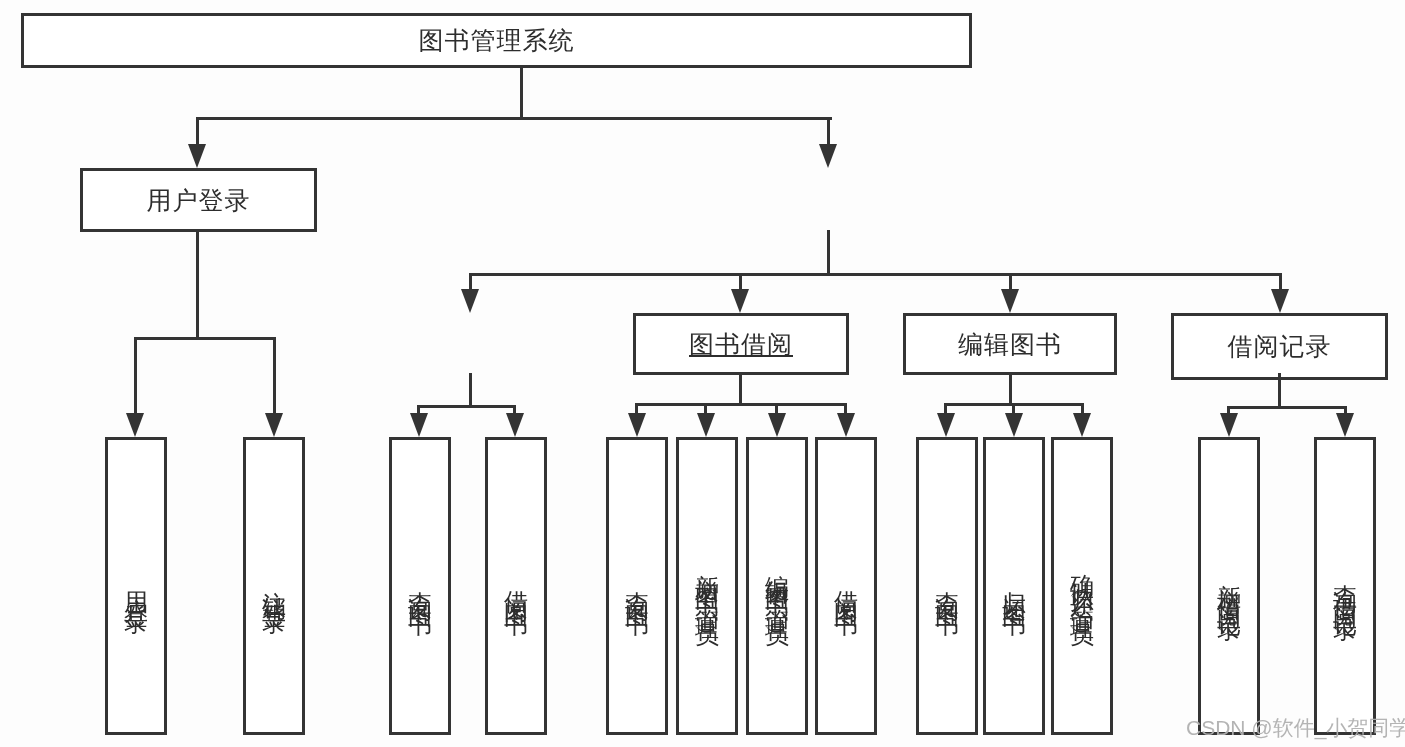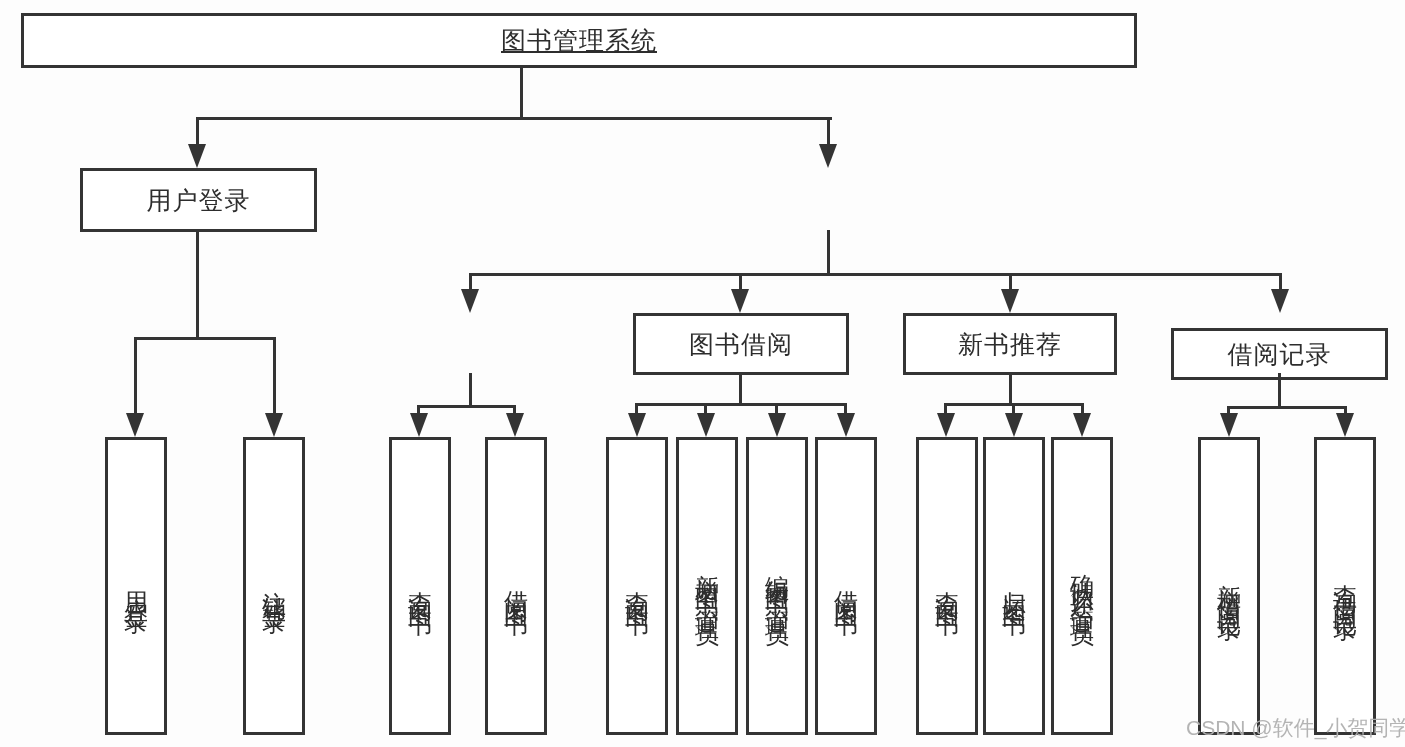--- a/index.html
+++ b/index.html
@@ -45,21 +45,21 @@
     color:rgba(176,176,176,0.95);
     white-space:nowrap;
     z-index:10;
   }
 </style>
 </head>
 <body>
 
 <div class="stage">
 
-  <div class="box" style="left:21px;top:13px;width:1116px;height:55px;text-decoration:underline;">
+  <div class="box" style="left:21px;top:13px;width:951px;height:55px;">
     <span class="hlabel">图书管理系统</span>
   </div>
 
   <div class="vline" style="left:520px;top:66px;height:54px;"></div>
   <div class="hline" style="left:196px;top:117px;width:636px;"></div>
   <div class="vline" style="left:196px;top:117px;height:30px;"></div>
   <div class="arrow" style="left:188px;top:144px;"></div>
   <div class="vline" style="left:827px;top:117px;height:30px;"></div>
   <div class="arrow" style="left:819px;top:144px;"></div>
 
@@ -78,27 +78,27 @@
   <div class="hline" style="left:469px;top:273px;width:813px;"></div>
   <div class="vline" style="left:469px;top:273px;height:18px;"></div>
   <div class="arrow" style="left:461px;top:289px;"></div>
   <div class="vline" style="left:739px;top:273px;height:18px;"></div>
   <div class="arrow" style="left:731px;top:289px;"></div>
   <div class="vline" style="left:1009px;top:273px;height:18px;"></div>
   <div class="arrow" style="left:1001px;top:289px;"></div>
   <div class="vline" style="left:1279px;top:273px;height:18px;"></div>
   <div class="arrow" style="left:1271px;top:289px;"></div>
 
-  <div class="box" style="left:633px;top:313px;width:216px;height:62px;">
+  <div class="box" style="left:633px;top:313px;width:216px;height:62px;text-decoration:underline;">
     <span class="hlabel">图书借阅</span>
   </div>
   <div class="box" style="left:903px;top:313px;width:214px;height:62px;">
-    <span class="hlabel">新书推荐</span>
+    <span class="hlabel">编辑图书</span>
   </div>
-  <div class="box" style="left:1171px;top:328px;width:217px;height:52px;">
+  <div class="box" style="left:1171px;top:313px;width:217px;height:67px;">
     <span class="hlabel">借阅记录</span>
   </div>
 
   <div class="vline" style="left:469px;top:373px;height:35px;"></div>
   <div class="hline" style="left:417px;top:405px;width:99px;"></div>
   <div class="vline" style="left:417px;top:405px;height:12px;"></div>
   <div class="arrow" style="left:410px;top:413px;"></div>
   <div class="vline" style="left:513px;top:405px;height:12px;"></div>
   <div class="arrow" style="left:506px;top:413px;"></div>
 

